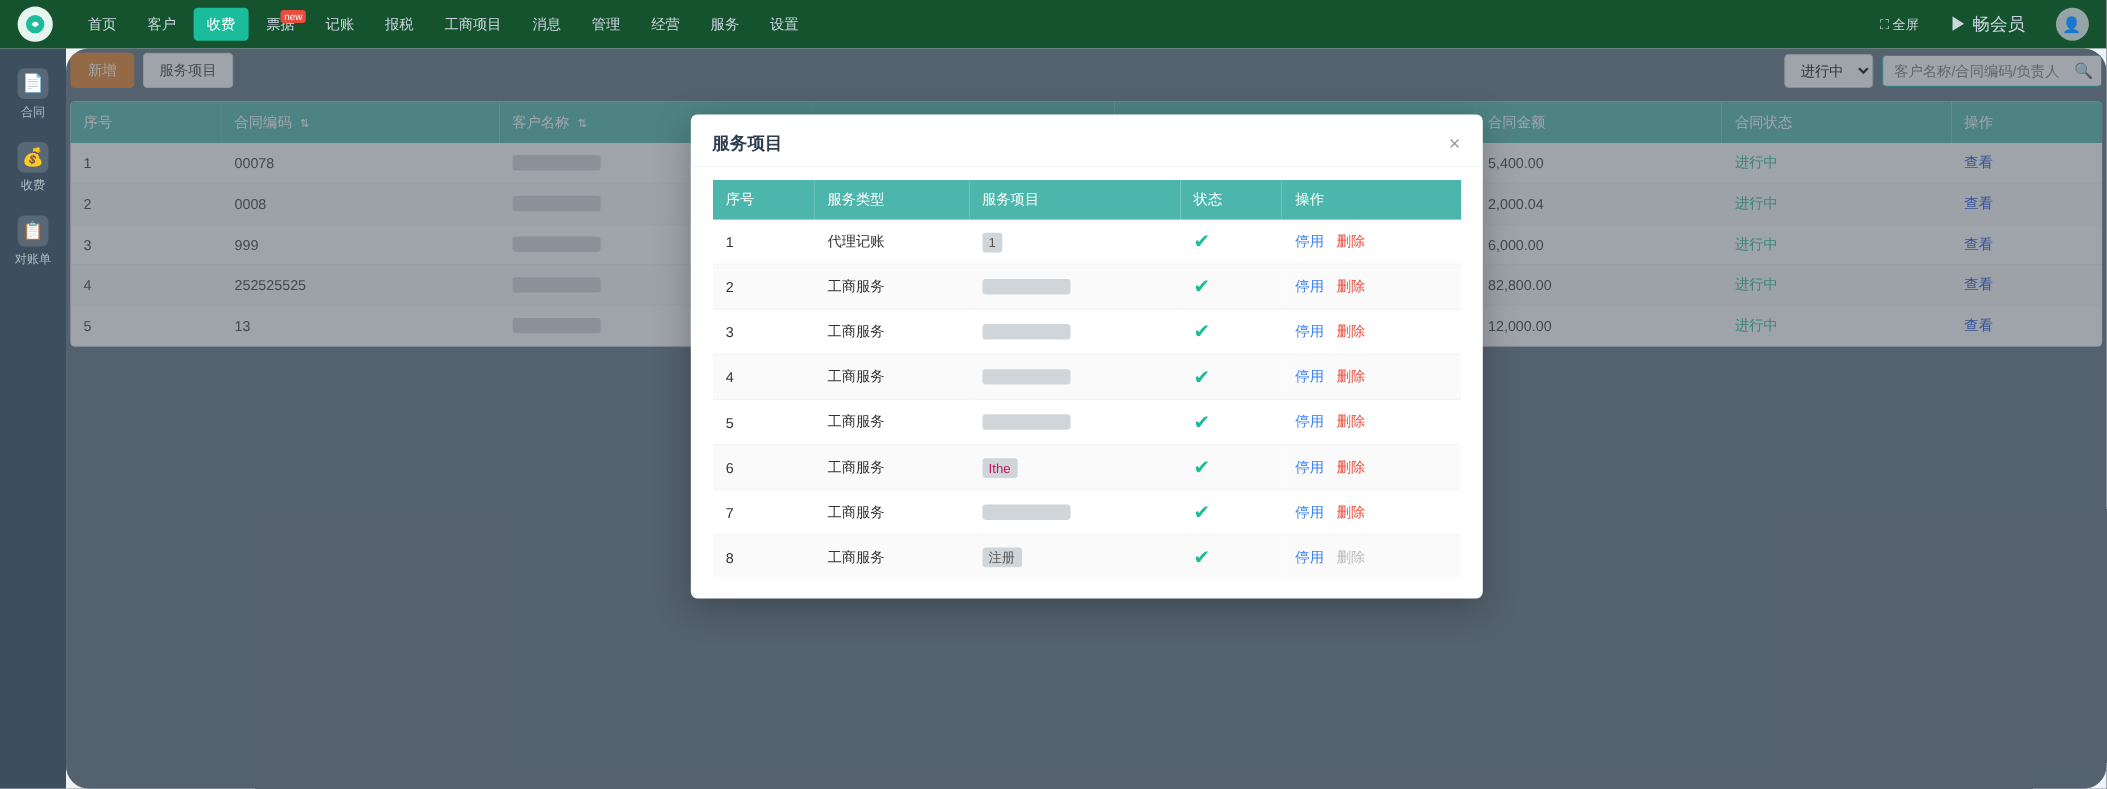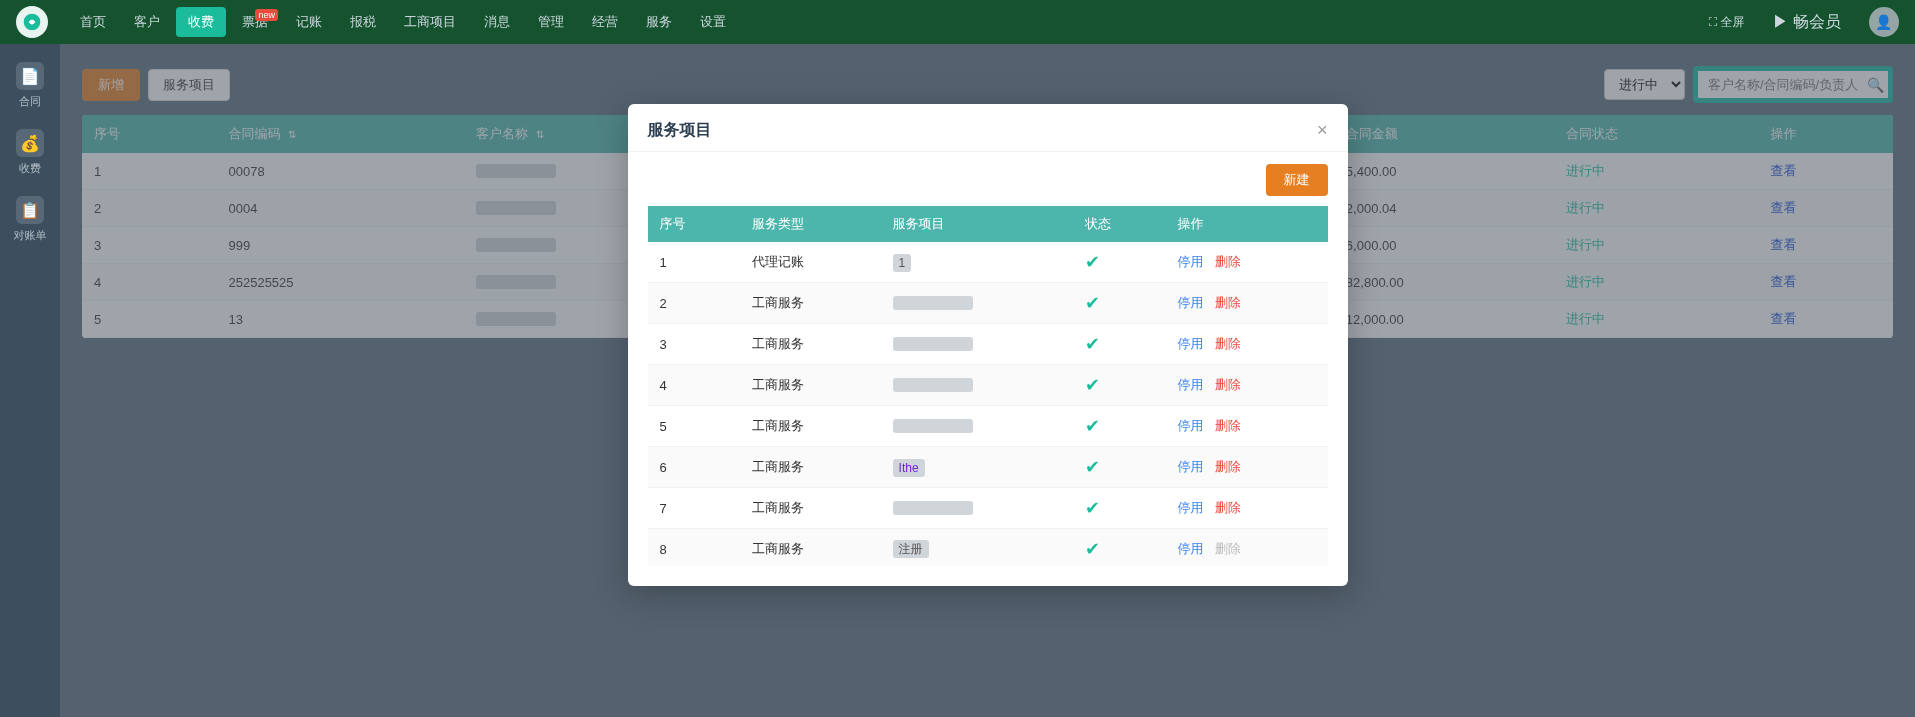--- a/index.html
+++ b/index.html
@@ -87,23 +87,24 @@
       background: rgba(255,255,255,0.15);
       border-radius: 6px;
       display: flex; align-items: center; justify-content: center;
       font-size: 16px;
     }
 
     
     .content-area {
       flex: 1;
       background: #5a6a7a;
-      padding: 22px;
+      padding: 4px;
       position: relative;
       overflow: hidden;
+      border-radius: 21px;
     }
 
     
     .toolbar {
       display: flex;
       align-items: center;
       gap: 8px;
       margin-bottom: 12px;
     }
     .btn-new {
@@ -132,21 +133,21 @@
     }
     .status-select {
       padding: 6px 10px;
       border: 1px solid #ccc;
       border-radius: 4px;
       background: #fff;
       font-size: 13px;
     }
     .search-input {
       padding: 6px 30px 6px 10px;
-      border: 5px solid #14b8a6;
+      border: 1px solid #14b8a6;
       border-radius: 4px;
       background: #fff;
       font-size: 13px;
       width: 200px;
     }
     .search-wrap { position: relative; }
     .search-wrap .search-icon {
       position: absolute; right: 8px; top: 50%;
       transform: translateY(-50%);
       color: #999; font-size: 14px;
@@ -408,21 +409,21 @@
     <td>00078</td>
     <td><span class="blurred">&nbsp;&nbsp;&nbsp;&nbsp;&nbsp;&nbsp;&nbsp;&nbsp;&nbsp;&nbsp;&nbsp;</span></td>
     <td>小规模记账</td>
     <td>202305-202404</td>
     <td>5,400.00</td>
     <td><span class="status-badge">进行中</span></td>
     <td><a class="action-link">查看</a></td>
   </tr>
           <tr>
     <td>2</td>
-    <td>0004</td>
+    <td>0008</td>
     <td><span class="blurred">&nbsp;&nbsp;&nbsp;&nbsp;&nbsp;&nbsp;&nbsp;&nbsp;&nbsp;&nbsp;&nbsp;</span></td>
     <td>小规模记账</td>
     <td>202305-202404</td>
     <td>2,000.04</td>
     <td><span class="status-badge">进行中</span></td>
     <td><a class="action-link">查看</a></td>
   </tr>
           <tr>
     <td>3</td>
     <td>999</td>
@@ -456,23 +457,20 @@
         </tbody>
     </table>
 
     <div class="overlay">
       <div class="modal">
         <div class="modal-header">
           <span class="modal-title">服务项目</span>
           <button class="modal-close">×</button>
         </div>
         <div class="modal-body">
-          <div class="modal-toolbar">
-            <button class="btn-new-orange">新建</button>
-          </div>
           <div class="scrollbar-area">
             <table class="modal-table">
               <thead>
                 <tr>
                   <th>序号</th>
                   <th>服务类型</th>
                   <th>服务项目</th>
                   <th>状态</th>
                   <th>操作</th>
                 </tr>
@@ -524,21 +522,21 @@
     <td><span class="blurred">&nbsp;&nbsp;&nbsp;&nbsp;&nbsp;&nbsp;</span></td>
     <td><span class="status-check">✔</span></td>
     <td>
       <span class="action-stop">停用</span>
       <span class="action-delete">删除</span>
     </td>
   </tr>
                   <tr>
     <td>6</td>
     <td>工商服务</td>
-    <td><span style="background:#d0d5da;border-radius:3px;padding:2px 6px;font-size:12px;color:#6d28d9;">Ithe</span></td>
+    <td><span style="background:#d0d5da;border-radius:3px;padding:2px 6px;font-size:12px;color:#be185d;">Ithe</span></td>
     <td><span class="status-check">✔</span></td>
     <td>
       <span class="action-stop">停用</span>
       <span class="action-delete">删除</span>
     </td>
   </tr>
                   <tr>
     <td>7</td>
     <td>工商服务</td>
     <td><span class="blurred">&nbsp;&nbsp;&nbsp;&nbsp;&nbsp;&nbsp;</span></td>

